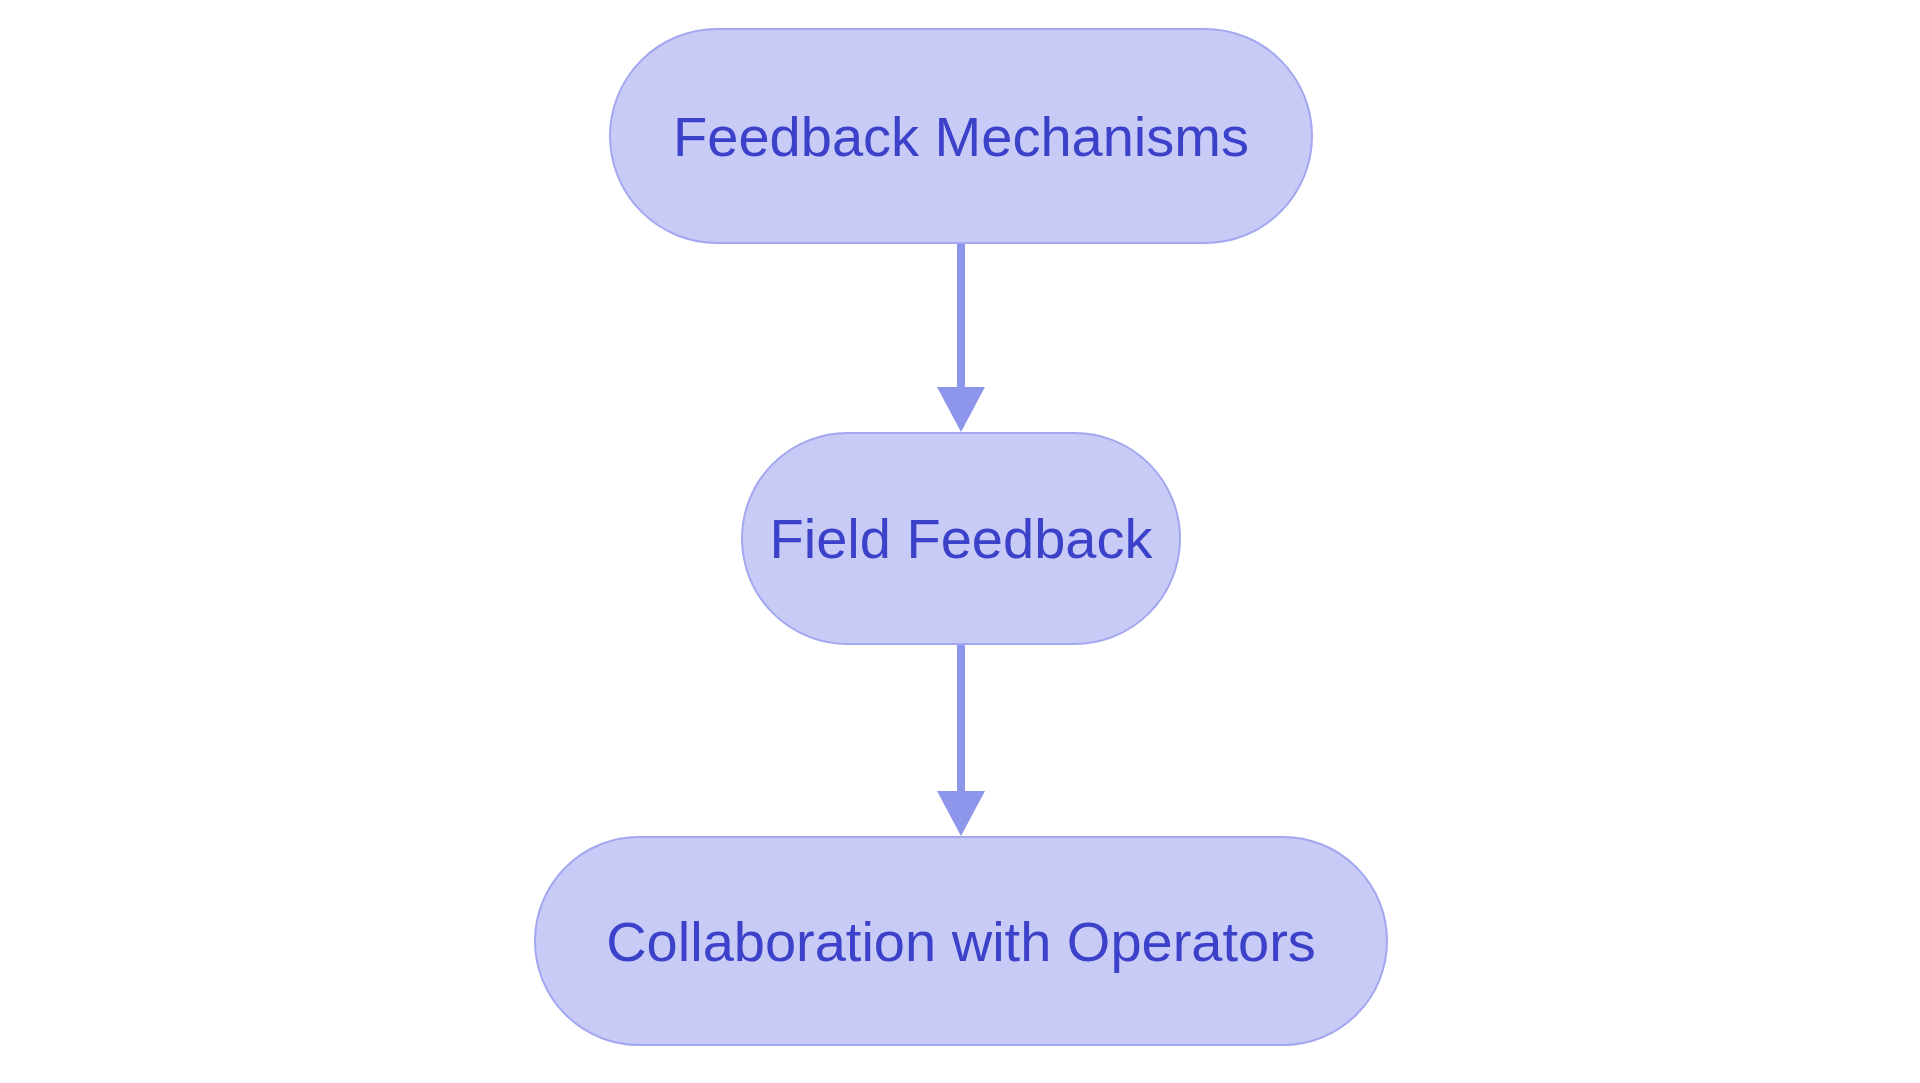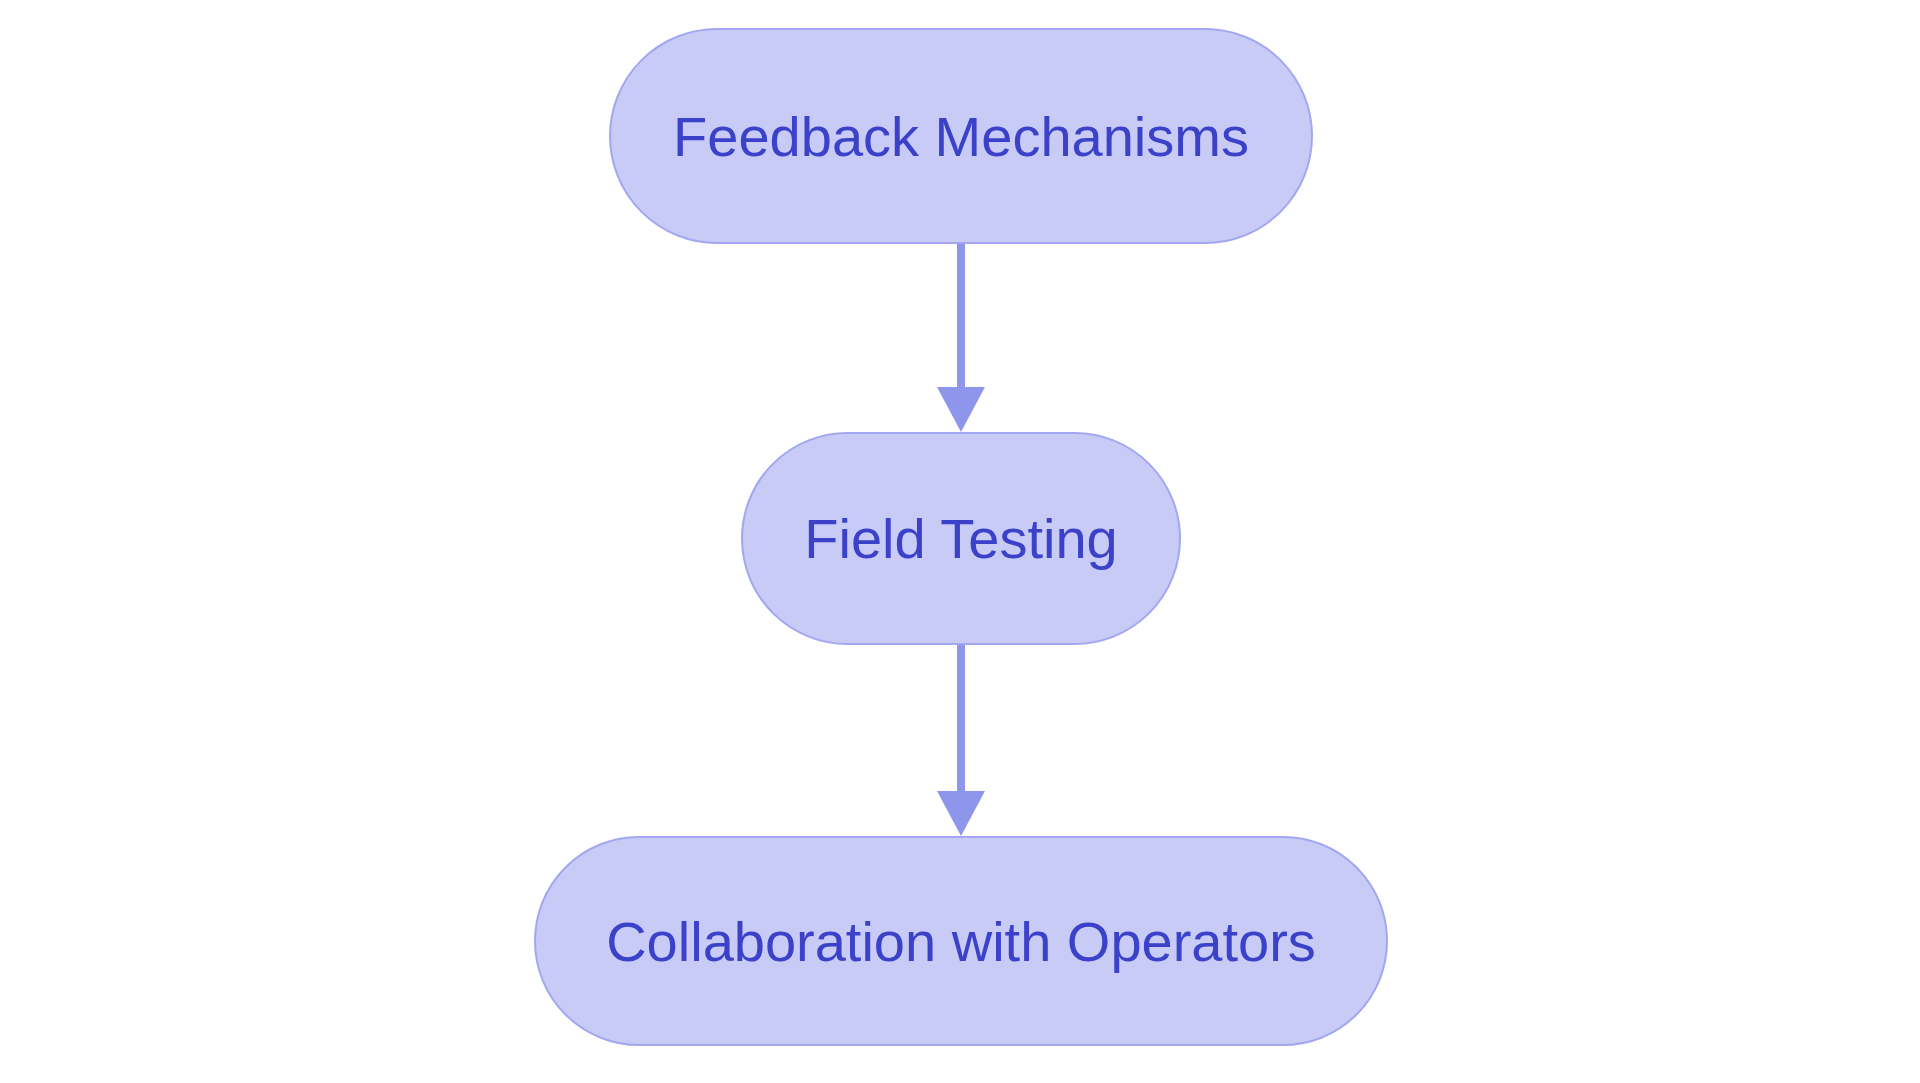--- a/index.html
+++ b/index.html
@@ -66,21 +66,21 @@
   <div class="node node-1">
     <span>Feedback Mechanisms</span>
   </div>
 
   <div class="edge edge-1">
     <div class="edge-line"></div>
     <div class="edge-head"></div>
   </div>
 
   <div class="node node-2">
-    <span>Field Testing</span>
+    <span>Field Feedback</span>
   </div>
 
   <div class="edge edge-2">
     <div class="edge-line"></div>
     <div class="edge-head"></div>
   </div>
 
   <div class="node node-3">
     <span>Collaboration with Operators</span>
   </div>

